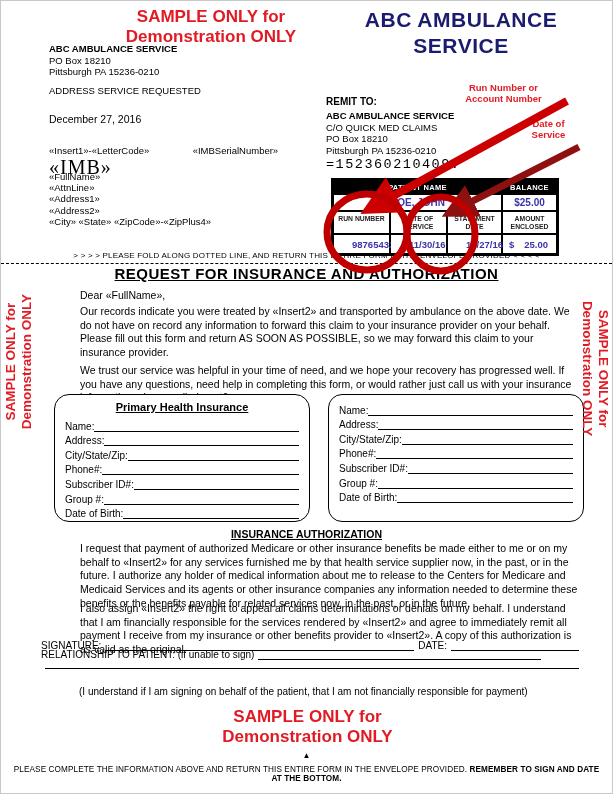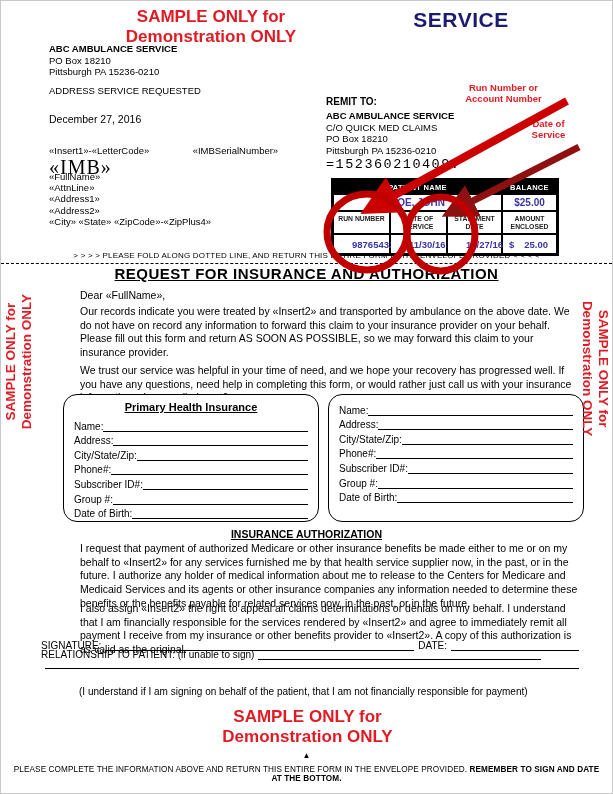--- a/index.html
+++ b/index.html
@@ -66,20 +66,21 @@
 <body>
 
 <div id="page">
 
   <div class="abs wm" style="left:80px; top:6px; width:260px;">
     <div>SAMPLE ONLY for</div>
     <div>Demonstration ONLY</div>
   </div>
 
   <div class="abs company-title" style="left:340px; top:6px; width:240px;">
+    <div>ABC AMBULANCE</div>
     <div>SERVICE</div>
   </div>
 
   <div class="abs addr" style="left:48px; top:42px;">
     <div class="bold">ABC AMBULANCE SERVICE</div>
     <div>PO Box 18210</div>
     <div>Pittsburgh PA 15236-0210</div>
   </div>
   <div class="abs addr" style="left:48px; top:84px;">ADDRESS SERVICE REQUESTED</div>
   <div class="abs" style="left:48px; top:112px; font-size:10.5px;">December 27, 2016</div>
@@ -135,21 +136,21 @@
   </div>
 
   <div class="abs fold-text" style="top:250px; left:0;">&gt; &gt; &gt; &gt; PLEASE FOLD ALONG DOTTED LINE, AND RETURN THIS ENTIRE FORM IN THE ENVELOPE PROVIDED &lt; &lt; &lt; &lt;</div>
   <div class="abs fold-line" style="top:262px; left:0;"></div>
   <div class="abs req-head" style="top:264px; left:0;">REQUEST FOR INSURANCE AND AUTHORIZATION</div>
 
   <div class="abs body-txt" style="left:40px; top:288px; width:536px;">Dear «FullName»,</div>
   <div class="abs body-txt" style="left:40px; top:304px; width:536px;">Our records indicate you were treated by «Insert2» and transported by ambulance on the above date. We do not have on record any information to forward this claim to your insurance provider on your behalf. Please fill out this form and return AS SOON AS POSSIBLE, so we may forward this claim to your insurance provider.</div>
   <div class="abs body-txt" style="left:40px; top:363px; width:536px;">We trust our service was helpful in your time of need, and we hope your recovery has progressed well. If you have any questions, need help in completing this form, or would rather just call us with your insurance information, please call «Insert6».</div>
 
-  <div class="abs ins-box" style="left:62px; top:393px;">
+  <div class="abs ins-box" style="left:53px; top:393px;border-radius:15px;">
     <div class="ins-title">Primary Health Insurance</div>
     <div class="ins-row">
         <span>Name:</span>
         <span class="fline"></span>
       </div>
     <div class="ins-row">
         <span>Address:</span>
         <span class="fline"></span>
       </div>
     <div class="ins-row">

